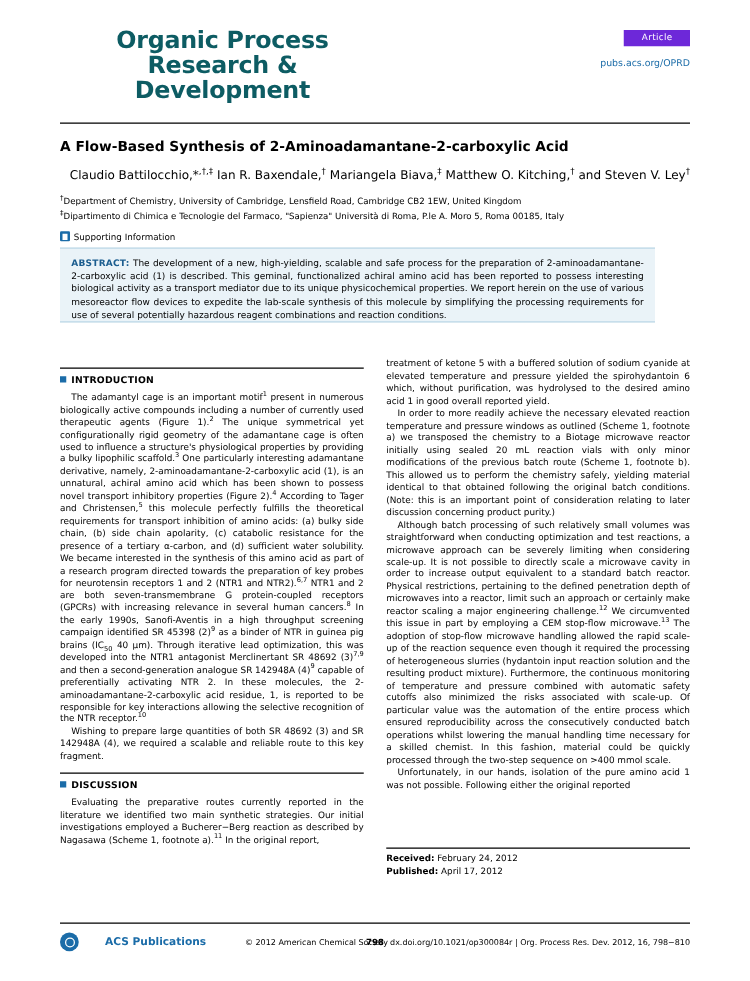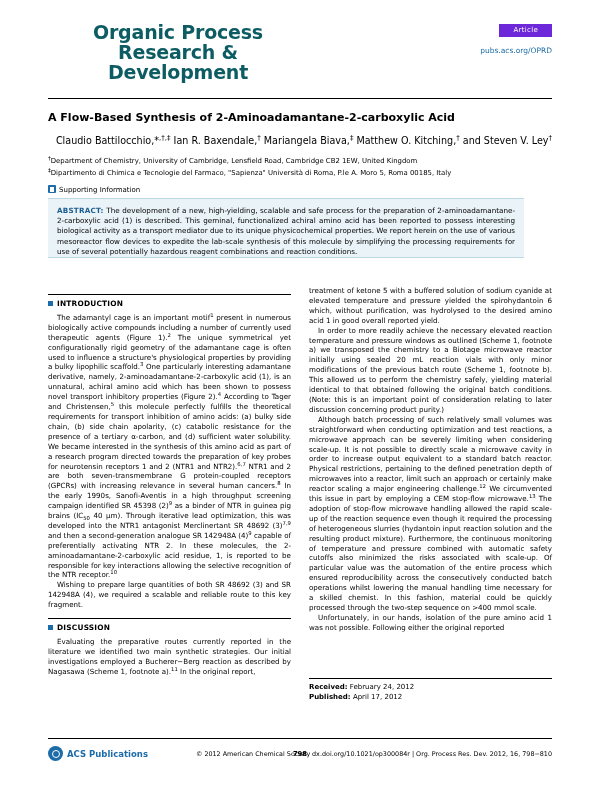--- a/index.html
+++ b/index.html
@@ -238,21 +238,21 @@
     width: 504px;
     height: 1px;
     background: #000;
   }
   .acs-logo {
     position: absolute;
     left: 48px;
     top: 8px;
     display: flex;
     align-items: center;
-    gap: 4px;
+    gap: 21px;
   }
   .acs-circle {
     width: 15px; height: 15px;
     border-radius: 50%;
     background: #1b6ca8;
     position: relative;
   }
   .acs-circle:after {
     content: "";
     position: absolute;

